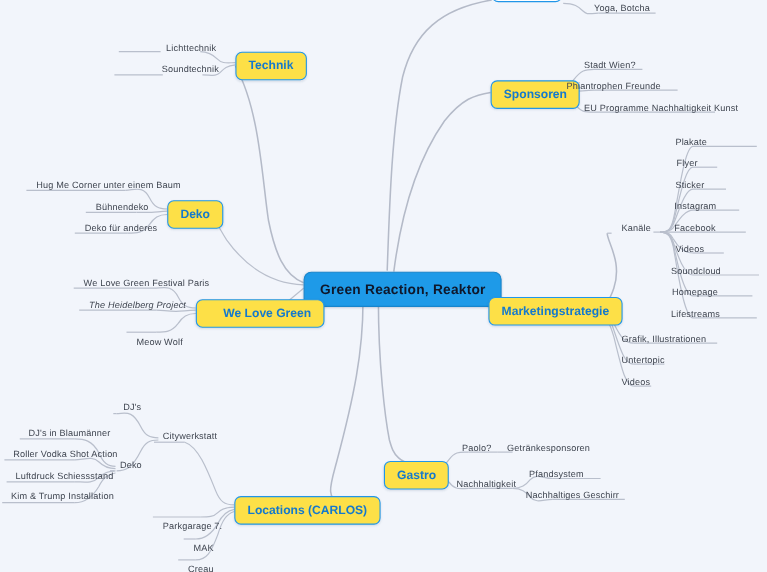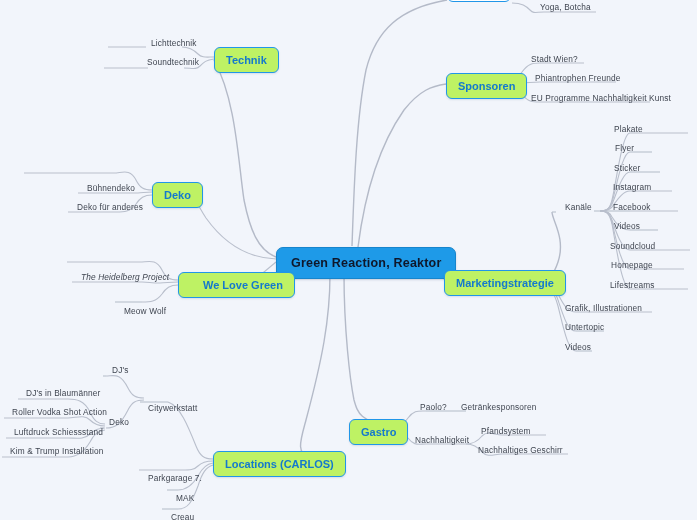--- a/index.html
+++ b/index.html
@@ -23,21 +23,21 @@
     border-radius:7px;
     color:#0f172a;
     font-weight:bold;
     font-size:12.5px;
     letter-spacing:.2px;
     padding:8px 14px;
     box-shadow:0 1px 2px rgba(40,70,110,.22);
   }
   
   .lvl1{
-    background:#bef264;
+    background:#fde047;
     border:1.6px solid #2196e8;
     border-radius:6px;
     color:#1479cd;
     font-weight:bold;
     font-size:11px;
     padding:6px 11px;
     box-shadow:0 1px 2px rgba(40,70,110,.13);
   }
   
   .leaf{
@@ -179,27 +179,29 @@
   <div class="node lvl1" style="left:178px;top:272px;padding-left:24px;">We Love Green</div>
   <div class="node lvl1" style="left:213px;top:451px;">Locations (CARLOS)</div>
   <div class="node lvl1" style="left:349px;top:419px;">Gastro</div>
   <div class="node lvl1" style="left:444px;top:270px;">Marketingstrategie</div>
   <div class="node lvl1" style="left:446px;top:73px;">Sponsoren</div>
   <div class="node clipped-top" style="left:447px;top:-14px;"></div>
 
   <div class="node leaf" style="left:147px;top:38px;">Lichttechnik</div>
   <div class="node leaf" style="left:143px;top:57px;">Soundtechnik</div>
 
+  <div class="node leaf" style="left:29px;top:163px;">Hug Me Corner unter einem Baum</div>
   <div class="node leaf" style="left:83px;top:183px;">Bühnendeko</div>
   <div class="node leaf" style="left:73px;top:202px;">Deko für anderes</div>
 
+  <div class="node leaf" style="left:72px;top:252px;">We Love Green Festival Paris</div>
   <div class="node leaf" style="left:77px;top:272px;font-style:italic;">The Heidelberg Project</div>
   <div class="node leaf" style="left:120px;top:306px;">Meow Wolf</div>
 
-  <div class="node leaf" style="left:144px;top:391px;margin-top:12px;">Citywerkstatt</div>
+  <div class="node leaf" style="left:144px;top:391px;">Citywerkstatt</div>
   <div class="node leaf" style="left:144px;top:473px;">Parkgarage 7.</div>
   <div class="node leaf" style="left:172px;top:493px;">MAK</div>
   <div class="node leaf" style="left:167px;top:512px;">Creau</div>
 
   <div class="node leaf sub" style="left:108px;top:365px;">DJ's</div>
   <div class="node leaf sub" style="left:105px;top:417px;">Deko</div>
 
   <div class="node leaf sub" style="left:22px;top:388px;">DJ's in Blaumänner</div>
   <div class="node leaf sub" style="left:8px;top:407px;">Roller Vodka Shot Action</div>
   <div class="node leaf sub" style="left:10px;top:427px;text-align:center;">Luftdruck Schiessstand</div>
@@ -220,18 +222,18 @@
   <div class="node leaf sub" style="left:611px;top:143px;">Flyer</div>
   <div class="node leaf sub" style="left:610px;top:163px;">Sticker</div>
   <div class="node leaf sub" style="left:609px;top:182px;">Instagram</div>
   <div class="node leaf sub" style="left:609px;top:202px;">Facebook</div>
   <div class="node leaf sub" style="left:610px;top:221px;">Videos</div>
   <div class="node leaf sub" style="left:606px;top:241px;">Soundcloud</div>
   <div class="node leaf sub" style="left:607px;top:260px;">Homepage</div>
   <div class="node leaf sub" style="left:606px;top:280px;">Lifestreams</div>
 
   <div class="node leaf" style="left:527px;top:54px;">Stadt Wien?</div>
-  <div class="node leaf" style="left:531px;top:73px;">Phiantrophen Freunde</div>
+  <div class="node leaf" style="left:511px;top:73px;">Phiantrophen Freunde</div>
   <div class="node leaf" style="left:527px;top:93px;">EU Programme Nachhaltigkeit Kunst</div>
 
   <div class="node leaf" style="left:536px;top:2px;">Yoga, Botcha</div>
 
 </div>
 
 </body></html>

